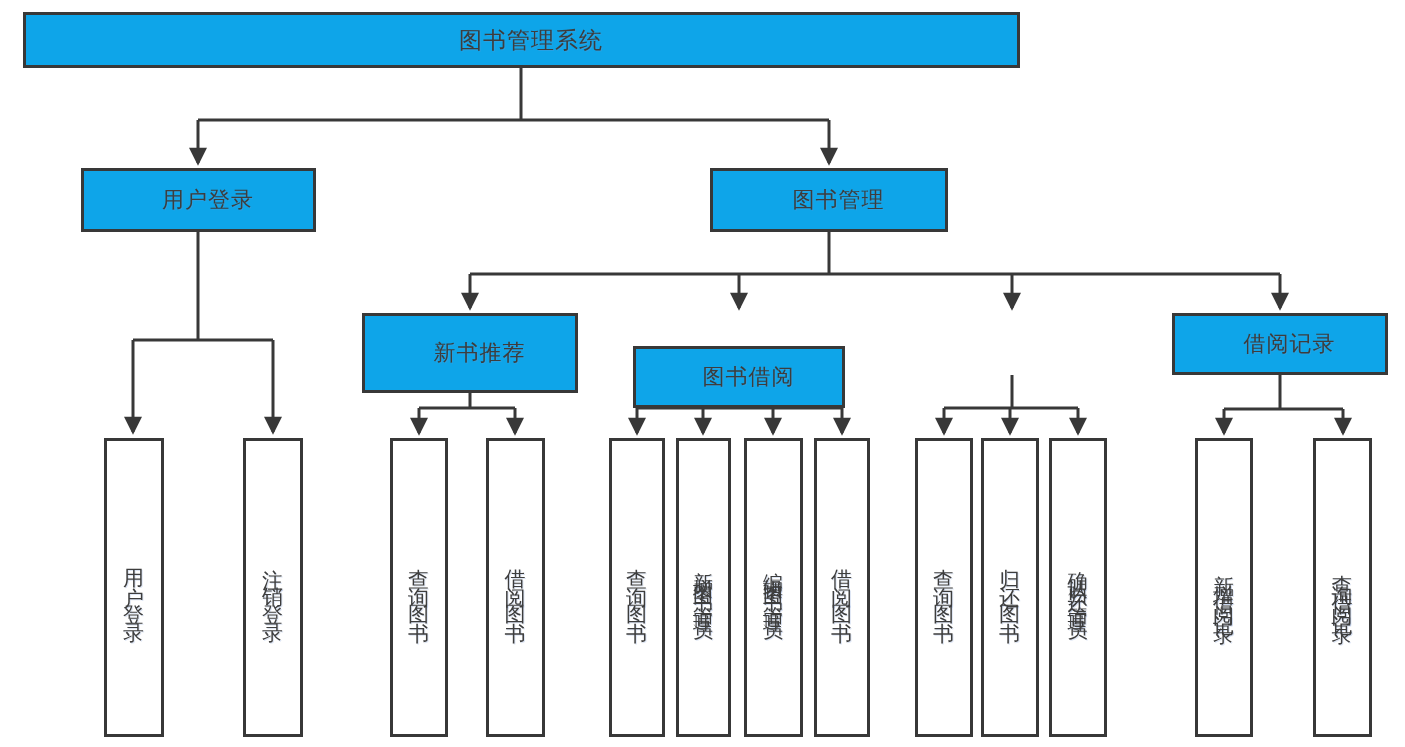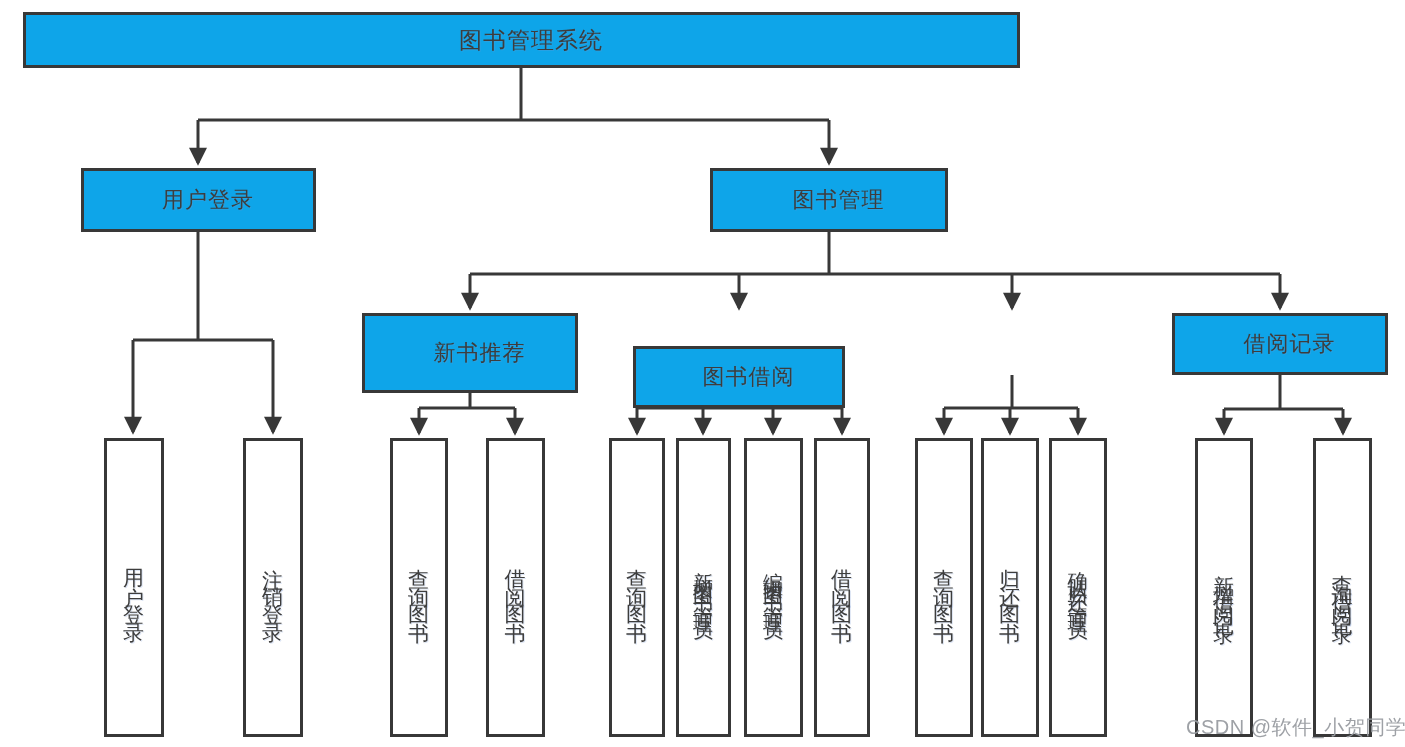--- a/index.html
+++ b/index.html
@@ -94,14 +94,13 @@
   <div class="vbox dense" style="left:744px;width:59px;">编辑图书（管理员）</div>
   <div class="vbox" style="left:814px;width:56px;">借阅图书</div>
 
   <div class="vbox" style="left:915px;width:58px;">查询图书</div>
   <div class="vbox" style="left:981px;width:58px;">归还图书</div>
   <div class="vbox dense" style="left:1049px;width:58px;">确认归还（管理员）</div>
 
   <div class="vbox mid" style="left:1195px;width:58px;">新增借阅记录</div>
   <div class="vbox mid" style="left:1313px;width:59px;">查询借阅记录</div>
 
-  <div id="watermark">CSDN @软件_小贺同学</div>
 </div>
 
 </body></html>

